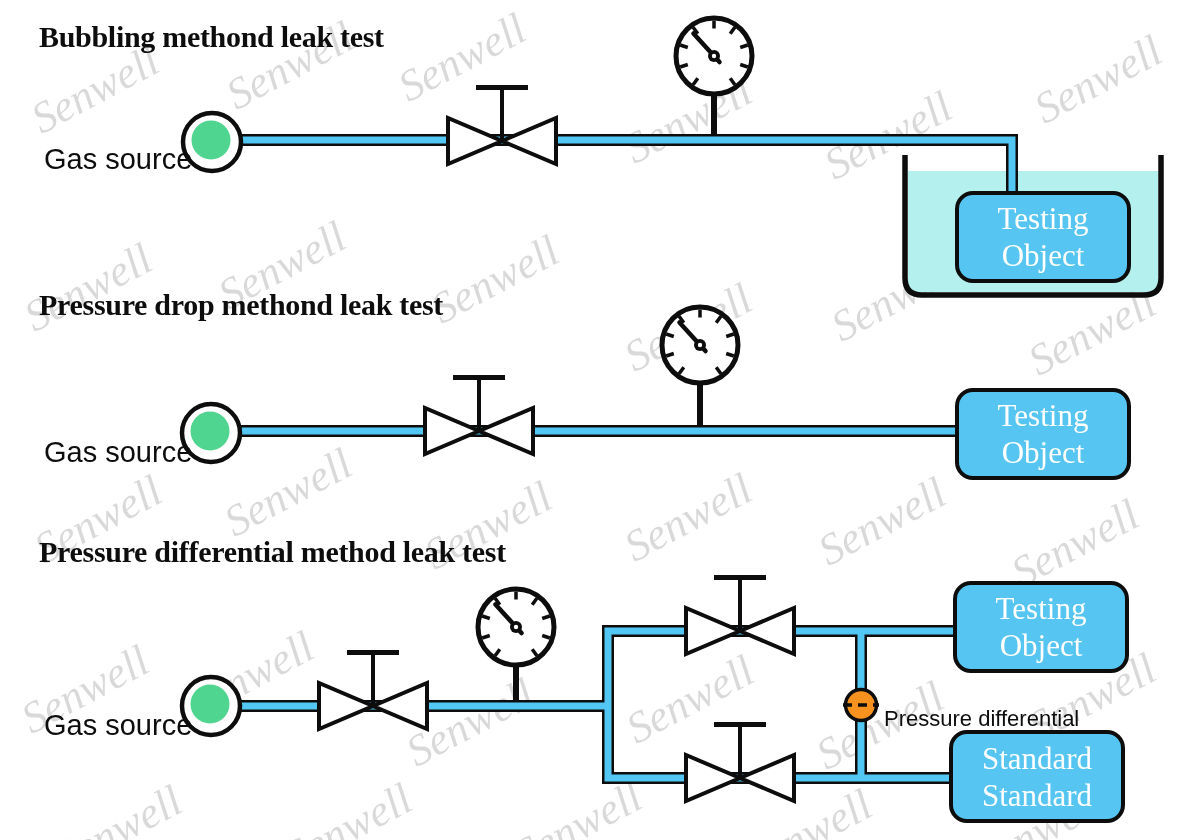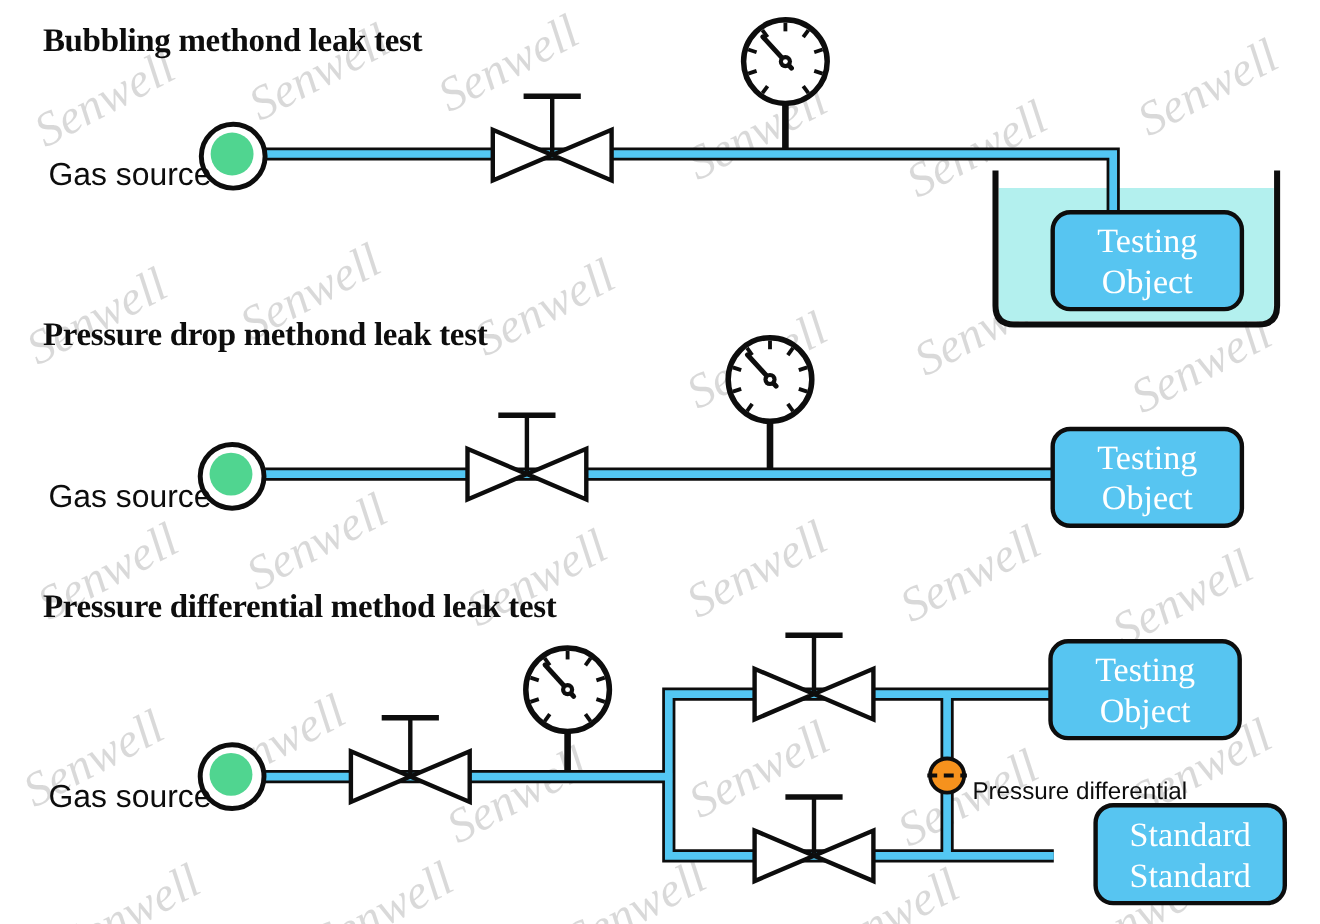--- a/index.html
+++ b/index.html
@@ -182,21 +182,21 @@
     <span>Object</span>
   </div>
   <div class="eq-box" style="left:955px;top:388px">
     <span>Testing</span>
     <span>Object</span>
   </div>
   <div class="eq-box" style="left:953px;top:581px">
     <span>Testing</span>
     <span>Object</span>
   </div>
-  <div class="eq-box" style="left:994px;top:730px;height:93px">
+  <div class="eq-box" style="left:949px;top:730px;height:93px">
     <span>Standard</span>
     <span>Standard</span>
   </div>
 
   <div class="sensor-label">
     <div>Pressure differential</div>
   </div>
 
 </div>
 

